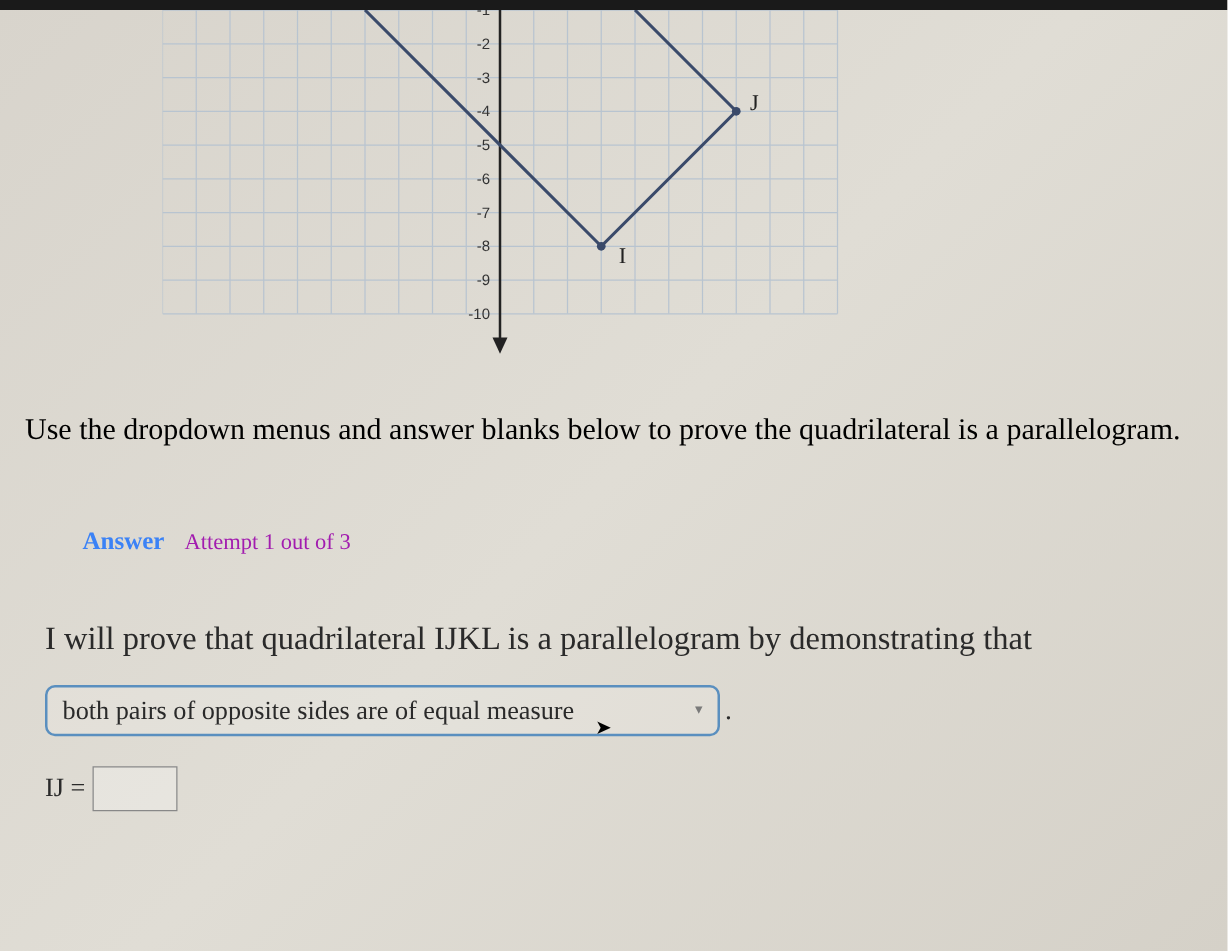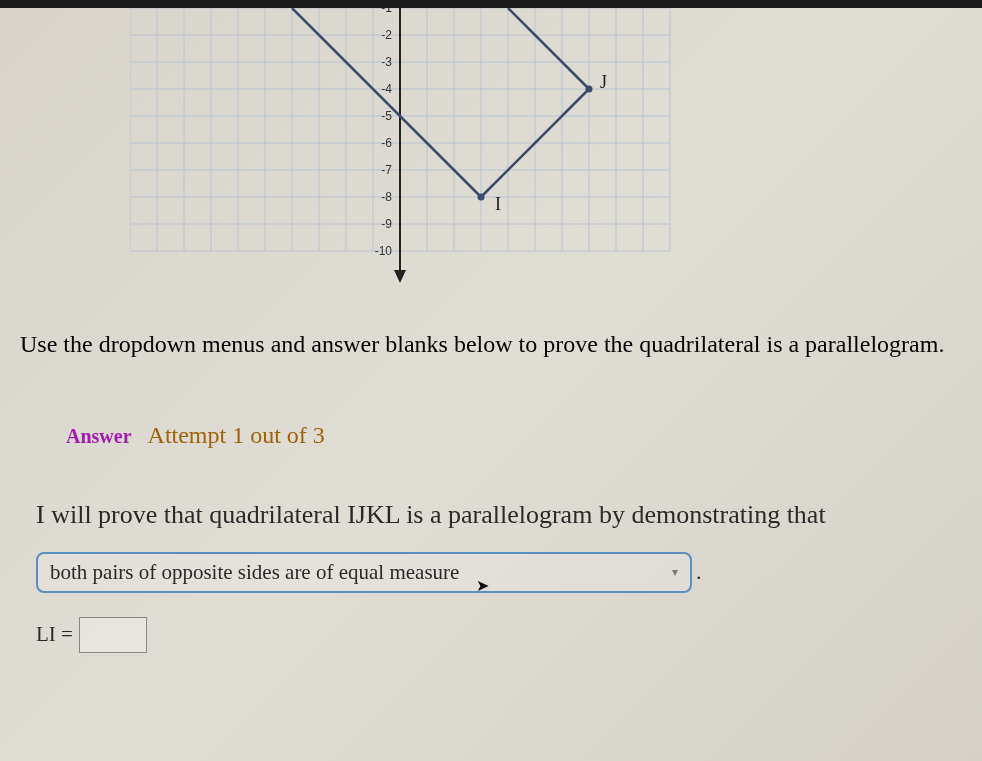--- a/index.html
+++ b/index.html
@@ -34,26 +34,26 @@
       color: #000000;
       margin: 40px 20px 10px 20px;
       line-height: 1.4;
     }
     .answer-section {
       margin: 60px 20px 10px 66px;
     }
     .answer-label {
       font-weight: bold;
       font-size: 20px;
+      color: #3b82f6;
+      text-align: right;
+    }
+    .attempt-text {
+      font-size: 18px;
       color: #a21caf;
-      text-align: right;
-    }
-    .attempt-text {
-      font-size: 24px;
-      color: #a16207;
       margin-left: 12px;
     }
     .proof-text {
       font-size: 26px;
       color: #2a2a2a;
       margin: 46px 20px 18px 36px;
       line-height: 1.5;
     }
     .dropdown-row {
       margin: 0 20px 20px 36px;
@@ -61,21 +61,21 @@
       align-items: center;
     }
     .dropdown {
       border: 2px solid #5a8fbf;
       border-radius: 8px;
       padding: 6px 40px 6px 12px;
       font-size: 21px;
       font-family: Georgia, serif;
       color: #2a2a2a;
       background: rgba(255,255,255,0.15);
-      width: 656px;
+      width: 540px;
       position: relative;
       cursor: pointer;
     }
     .dropdown-chevron {
       position: absolute;
       right: 12px;
       top: 50%;
       transform: translateY(-50%);
       font-size: 12px;
       color: #7a7a7a;
@@ -213,16 +213,16 @@
   <div class="dropdown">
     <span>both pairs of opposite sides are of equal measure</span>
     <span class="dropdown-chevron">▾</span>
     <span class="cursor-arrow" style="left:438px; top:22px;">➤</span>
   </div>
   <span class="period">.</span>
 </div>
 
 <div class="inputs-row">
   <div class="input-group">
-    <span class="input-label">LI =</span>
+    <span class="input-label">IJ =</span>
     <input class="answer-input" type="text" value="" style="">
   </div>
 </div>
 
 </body></html>

